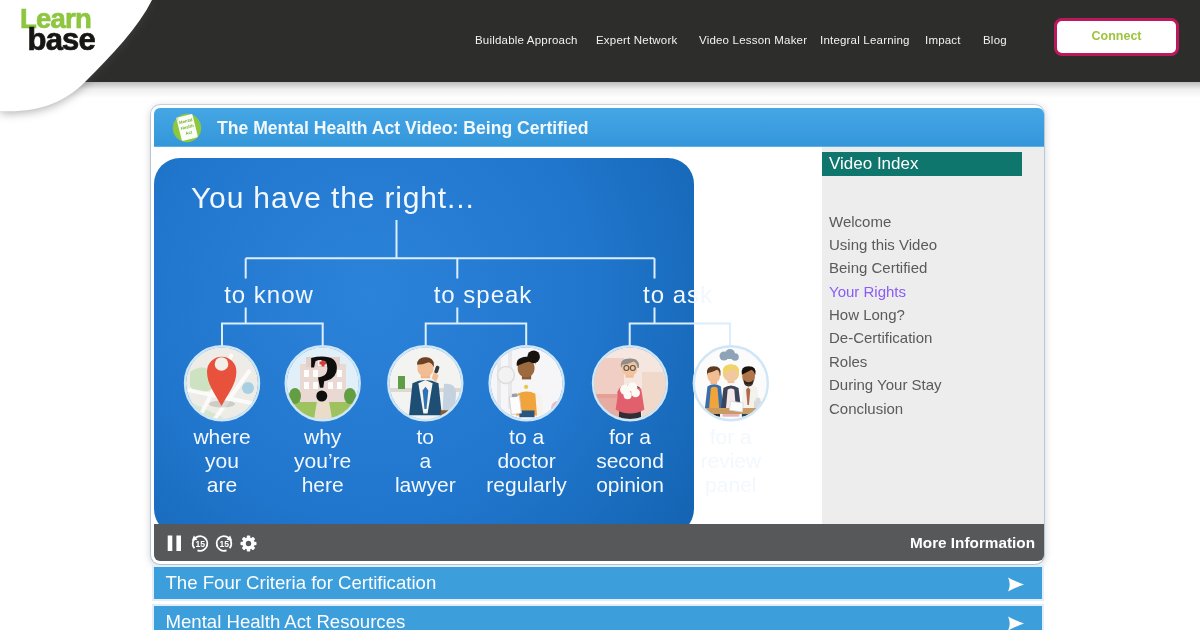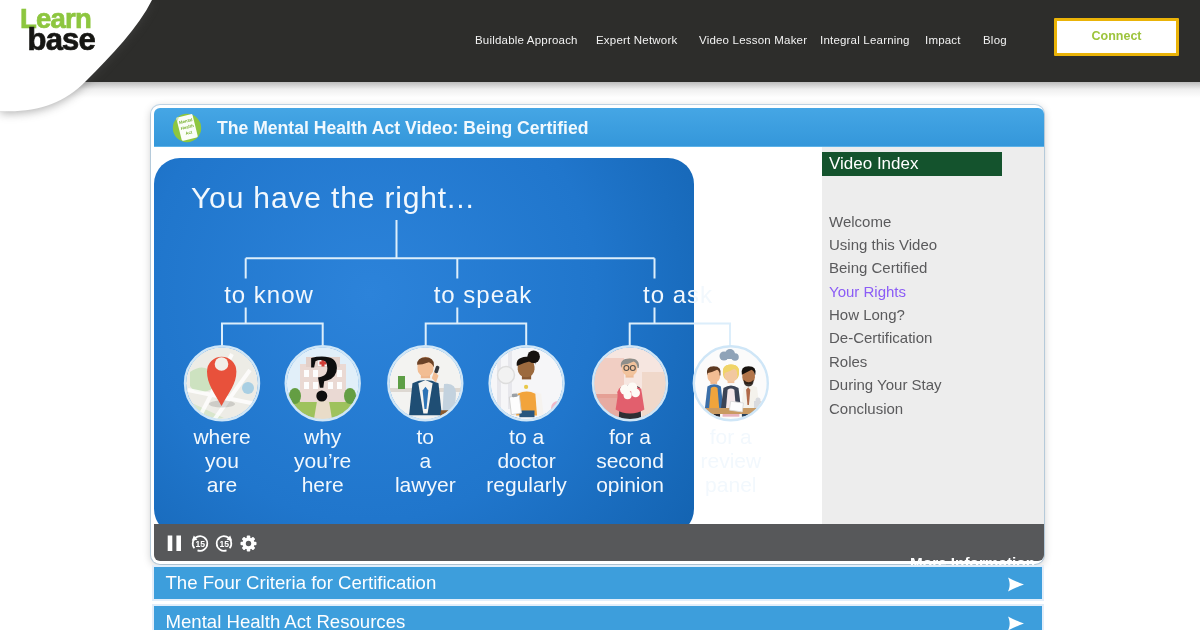--- a/index.html
+++ b/index.html
@@ -8,42 +8,42 @@
   .hdr { position:absolute; left:0; top:0; width:1200px; height:82px; background:#2d2d2b; }
   .shade { position:absolute; left:0; top:82px; width:1200px; height:20px;
     background:linear-gradient(#bdbdbd 0%, #efefef 45%, #ffffff 100%); height:16px; }
   .blob { position:absolute; left:0; top:0; }
   .logo { position:absolute; left:0; top:0; font-weight:bold; letter-spacing:-0.8px; -webkit-text-stroke:0.7px currentColor; }
   .logo .l1 { position:absolute; left:20px; top:3px; font-size:27.5px; color:#8dc63f; }
   .logo .l2 { position:absolute; left:27.5px; top:22px; font-size:31px; color:#161613; }
   .nav { position:absolute; top:0; height:82px; }
   .nav span { position:absolute; top:34px; color:#f2f2f2; font-size:11.5px; letter-spacing:0.2px; white-space:nowrap; }
   .connect { position:absolute; left:1054px; top:18px; width:125px; height:38px;
-    background:#fff; border:3px solid #eab308; border-radius:1px; color:#9dc43c;
+    background:#fff; border:3px solid #be185d; border-radius:8px; color:#9dc43c;
     font-size:12.5px; font-weight:bold; text-align:center; line-height:31px; }
 
   .card { position:absolute; left:151px; top:105px; width:893px; height:459px;
     background:#fff; border-radius:9px; box-shadow:0 2px 8px rgba(0,0,0,0.22), 0 0 0 1px #c9e0f2; }
   .vhead { position:absolute; left:3px; top:3px; width:890px; height:38.5px;
     background:linear-gradient(#45a6e5,#3497da); border-radius:6px 6px 0 0;
     border-bottom:1px solid #5cb2e8; }
   .vhead .title { position:absolute; left:63px; top:10px; color:#f2f9fe; font-size:17.6px;
     font-weight:bold; }
   .vbody { position:absolute; left:3px; top:41.5px; width:890px; height:377.5px; }
   .video { position:absolute; left:0; top:11px; width:540px; height:377.5px;
     background:radial-gradient(circle 540px at 40% 36%, #2c83da 0%, #2076cc 42%, #1261ae 78%, #0b539b 100%);border-radius:26px; }
   .sidebar { position:absolute; left:668px; top:0; width:222px; height:377.5px; background:#ededed; }
-  .sb-head { position:absolute; left:0; top:5.5px; width:180px; height:24px; background:#14532d;
+  .sb-head { position:absolute; left:0; top:5.5px; width:200px; height:24px; background:#0f766e;
     color:#fff; font-size:17px; line-height:24px; padding-left:7px; }
   .sb-list { position:absolute; left:7px; top:29px;margin-top:34px; }
   .sb-list div { height:23.4px; line-height:23.4px; font-size:15px; color:#5a5a5c; }
   .sb-list div.act { color:#8b5cf6; }
   .vctrl { position:absolute; left:3px; top:419px; width:890px; height:37px; background:#57585a;
     border-radius:0 0 6px 6px; }
-  .moreinfo { position:absolute; right:9px; top:9.5px; color:#fff; font-size:15.3px; font-weight:bold;margin-top:20px; }
+  .moreinfo { position:absolute; right:9px; top:9.5px; color:#fff; font-size:15.3px; font-weight:bold; }
 
   .acc { position:absolute; left:151.5px; width:892px; height:36px; background:#3d9edc;
     border:2px solid #e2eefa; border-radius:0; color:#fdfeff; font-size:18.6px;
     line-height:32px; padding-left:12px; }
   .acc svg { position:absolute; right:17px; top:10px; }
 </style>
 </head>
 <body>
 <div class="hdr"></div>
 <div class="shade"></div>

